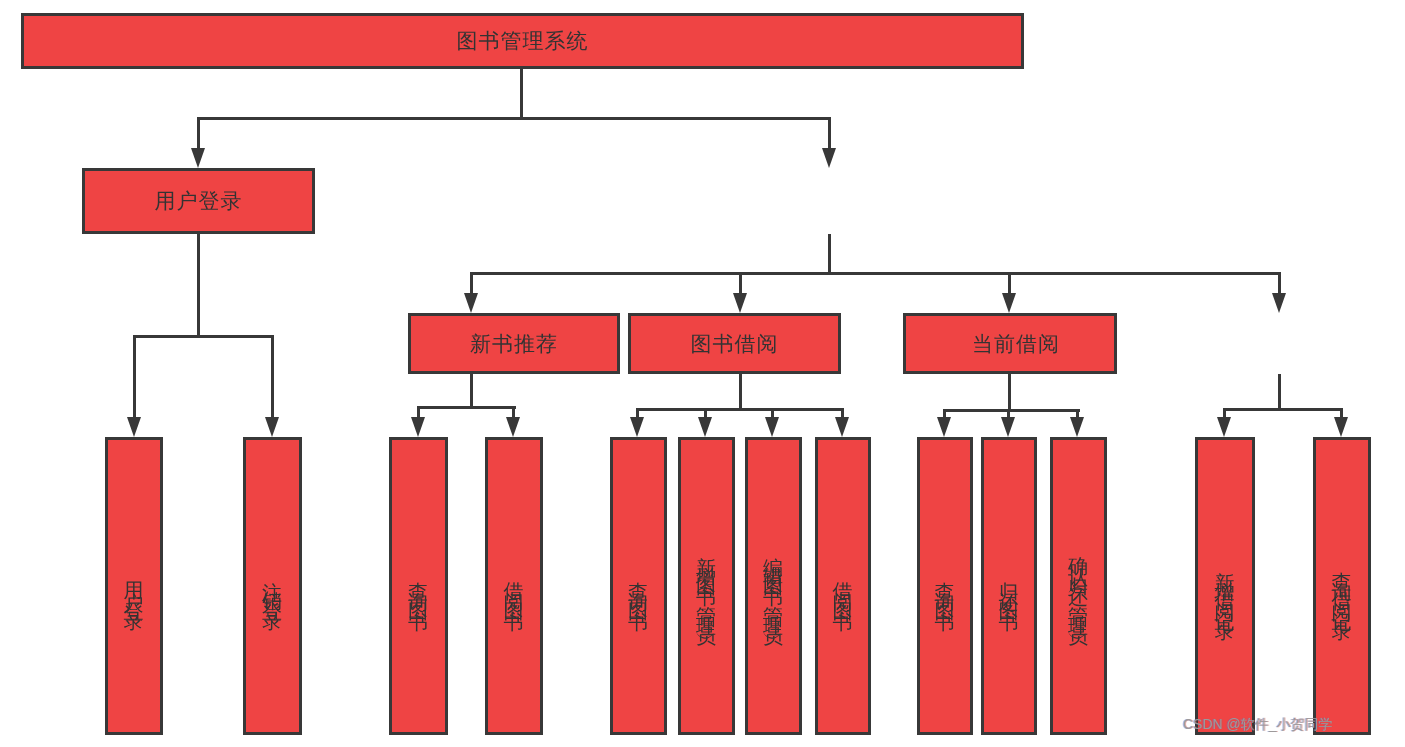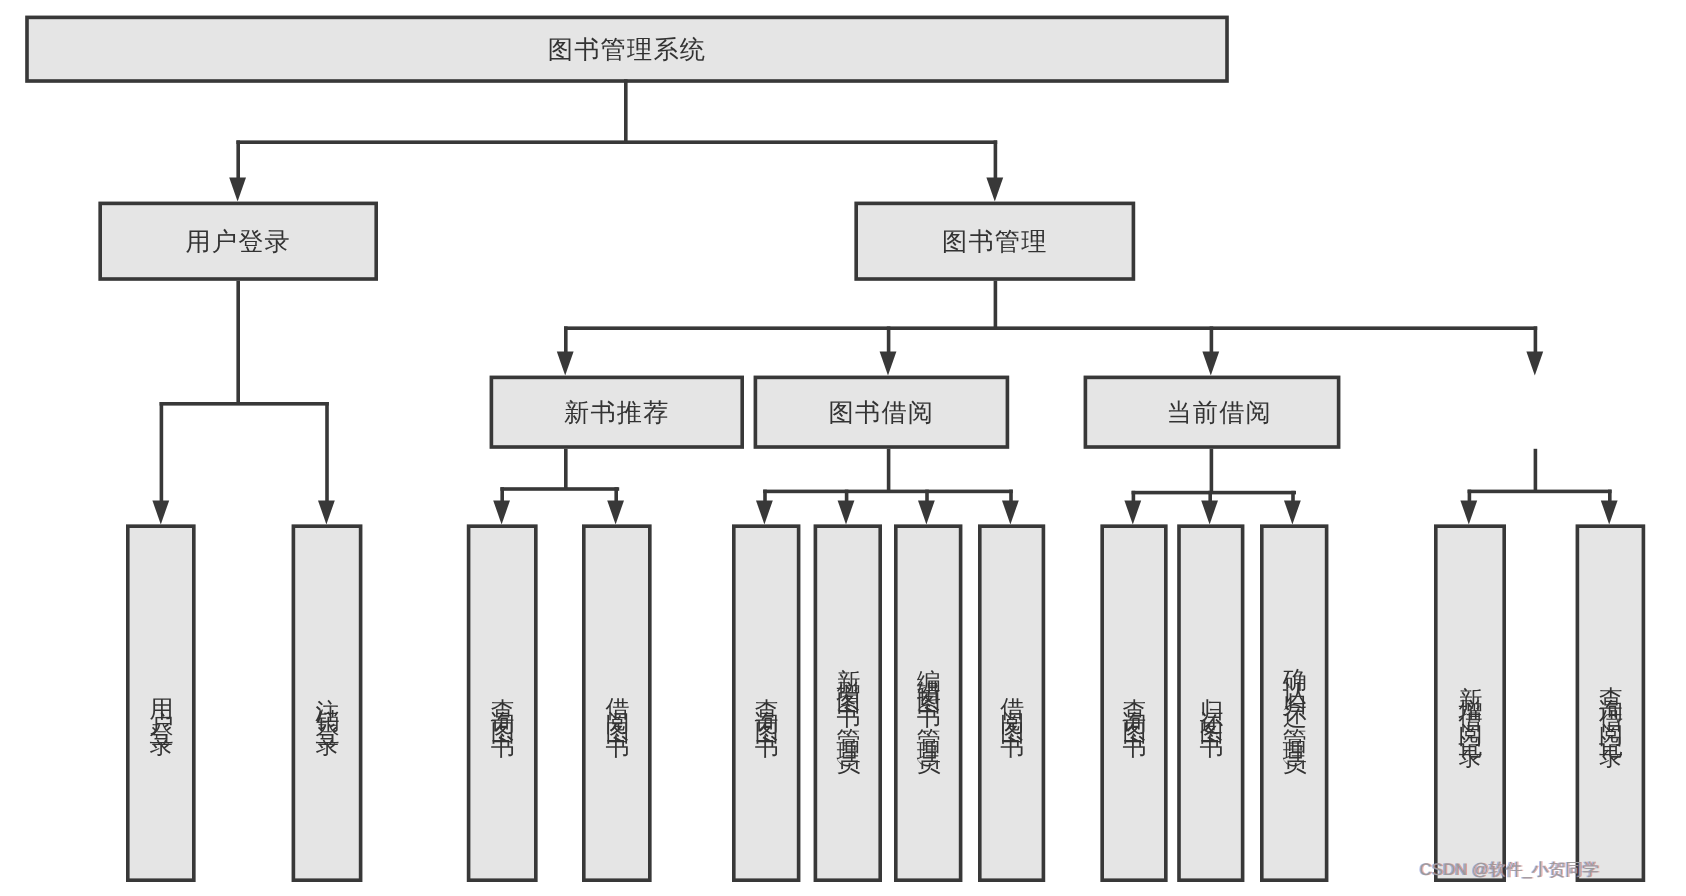--- a/index.html
+++ b/index.html
@@ -4,21 +4,21 @@
 <style>
   html,body{margin:0;padding:0;background:#fff;}
   body{
     width:1405px;height:747px;position:relative;overflow:hidden;
     font-family:"Liberation Sans","DejaVu Sans",sans-serif;
   }
   .stage{position:absolute;left:0;top:0;width:1405px;height:747px;background:var(--bg,#fff);}
   .box{
     position:absolute;box-sizing:border-box;
     border:3px solid var(--line,#383838);
-    background:#e5e5e5;color:var(--text,#333333);
+    background:#ef4444;color:var(--text,#333333);
     display:flex;align-items:center;justify-content:center;
     font-size:21px;letter-spacing:1px;
   }
   .vbox{
     writing-mode:vertical-rl;text-orientation:mixed;
     font-size:20px;letter-spacing:10px;line-height:1;
     display:flex;align-items:center;justify-content:center;
   }
   .vbox .vlabel{display:block;}
   .h-line{position:absolute;height:3px;background:var(--line,#383838);}
@@ -45,23 +45,20 @@
 
   <div class="v-line" style="left:520px;top:66px;height:52px;"></div>
   <div class="h-line" style="left:197px;top:117px;width:634px;"></div>
   <div class="v-line" style="left:197px;top:117px;height:34px;"></div>
   <div class="arrow" style="left:191px;top:148px;"></div>
   <div class="v-line" style="left:828px;top:117px;height:34px;"></div>
   <div class="arrow" style="left:822px;top:148px;"></div>
 
   <div class="box" style="left:82px;top:168px;width:233px;height:66px;">
     <span>用户登录</span>
-  </div>
-  <div class="box" style="left:712px;top:168px;width:234px;height:66px;">
-    <span>图书管理</span>
   </div>
 
   <div class="v-line" style="left:197px;top:234px;height:103px;"></div>
   <div class="h-line" style="left:133px;top:335px;width:141px;"></div>
   <div class="v-line" style="left:133px;top:335px;height:85px;"></div>
   <div class="arrow" style="left:127px;top:417px;"></div>
   <div class="v-line" style="left:271px;top:335px;height:85px;"></div>
   <div class="arrow" style="left:265px;top:417px;"></div>
 
   <div class="v-line" style="left:828px;top:234px;height:40px;"></div>

